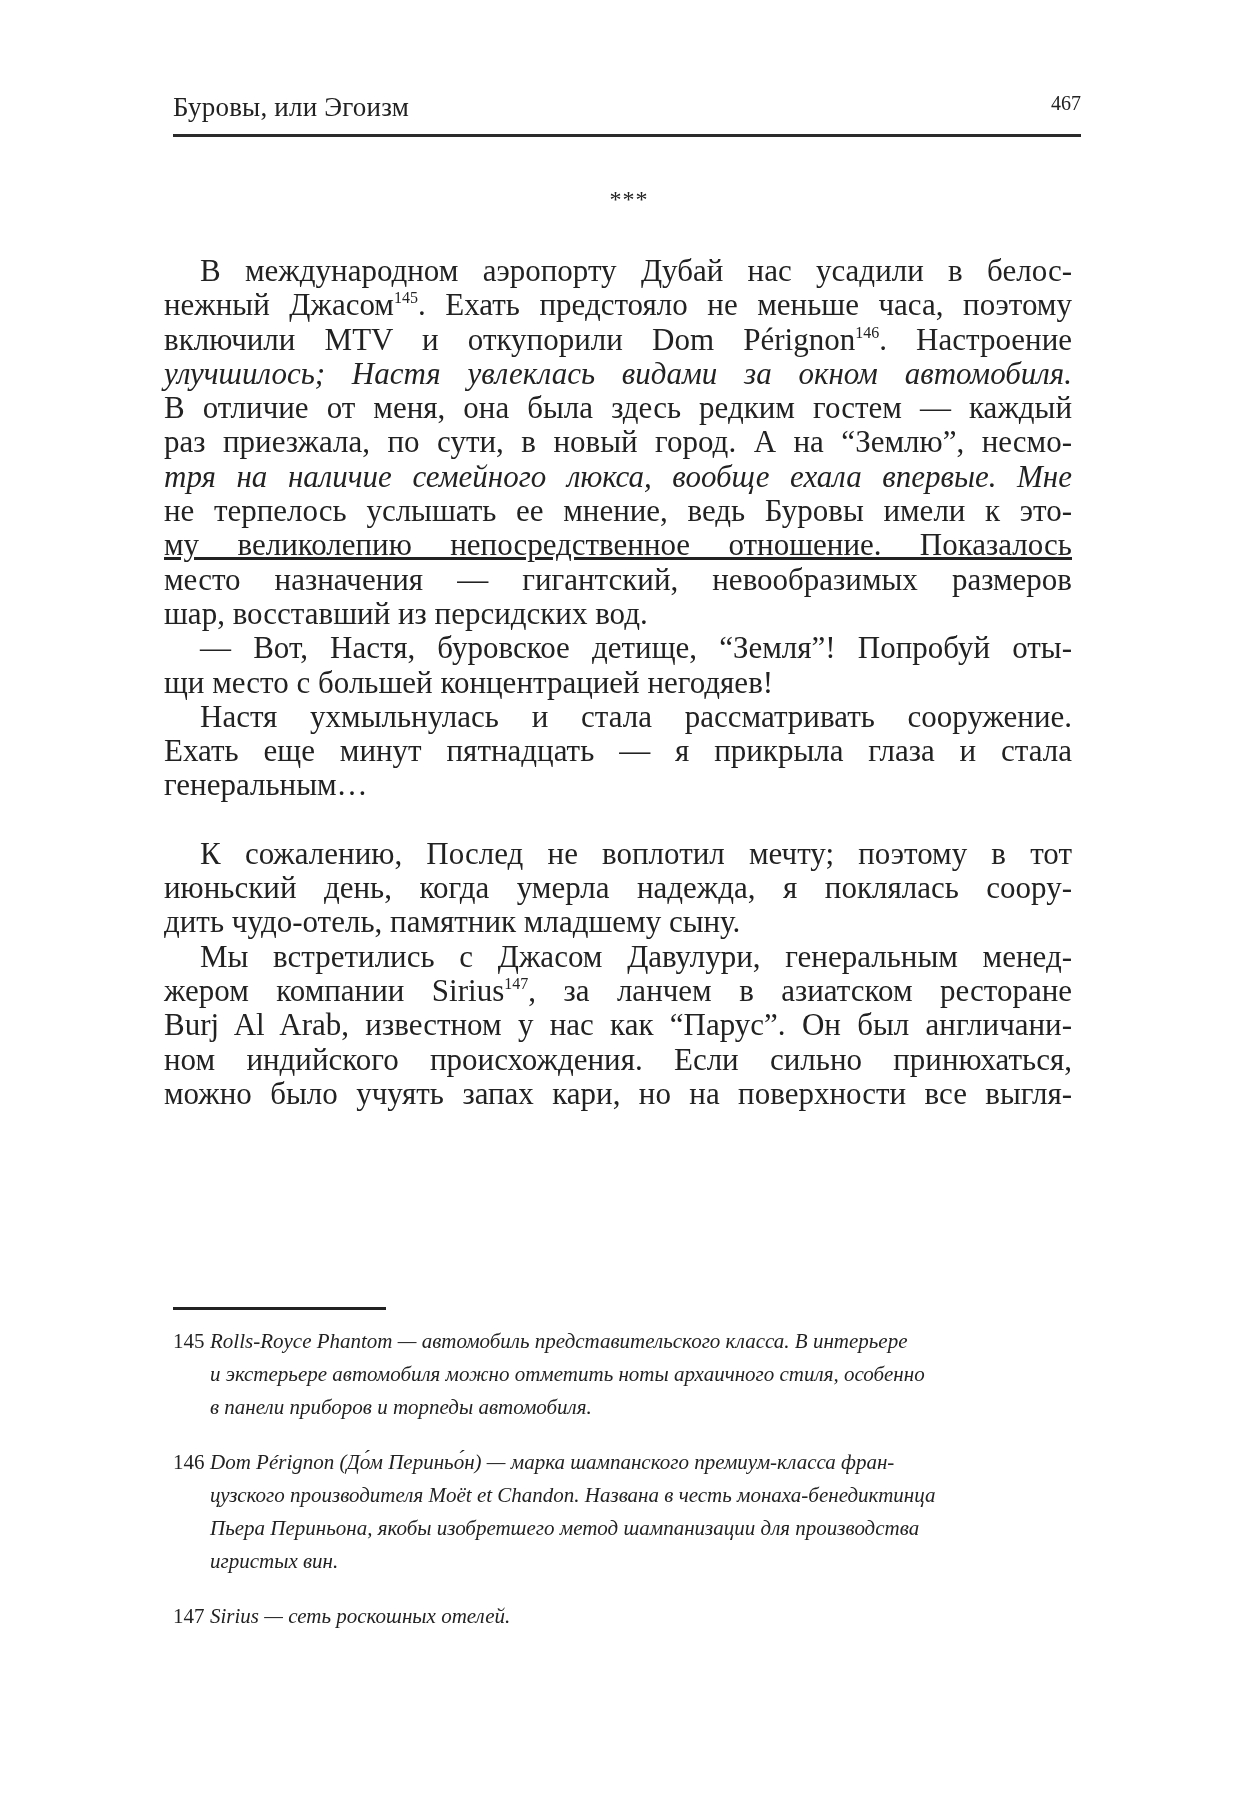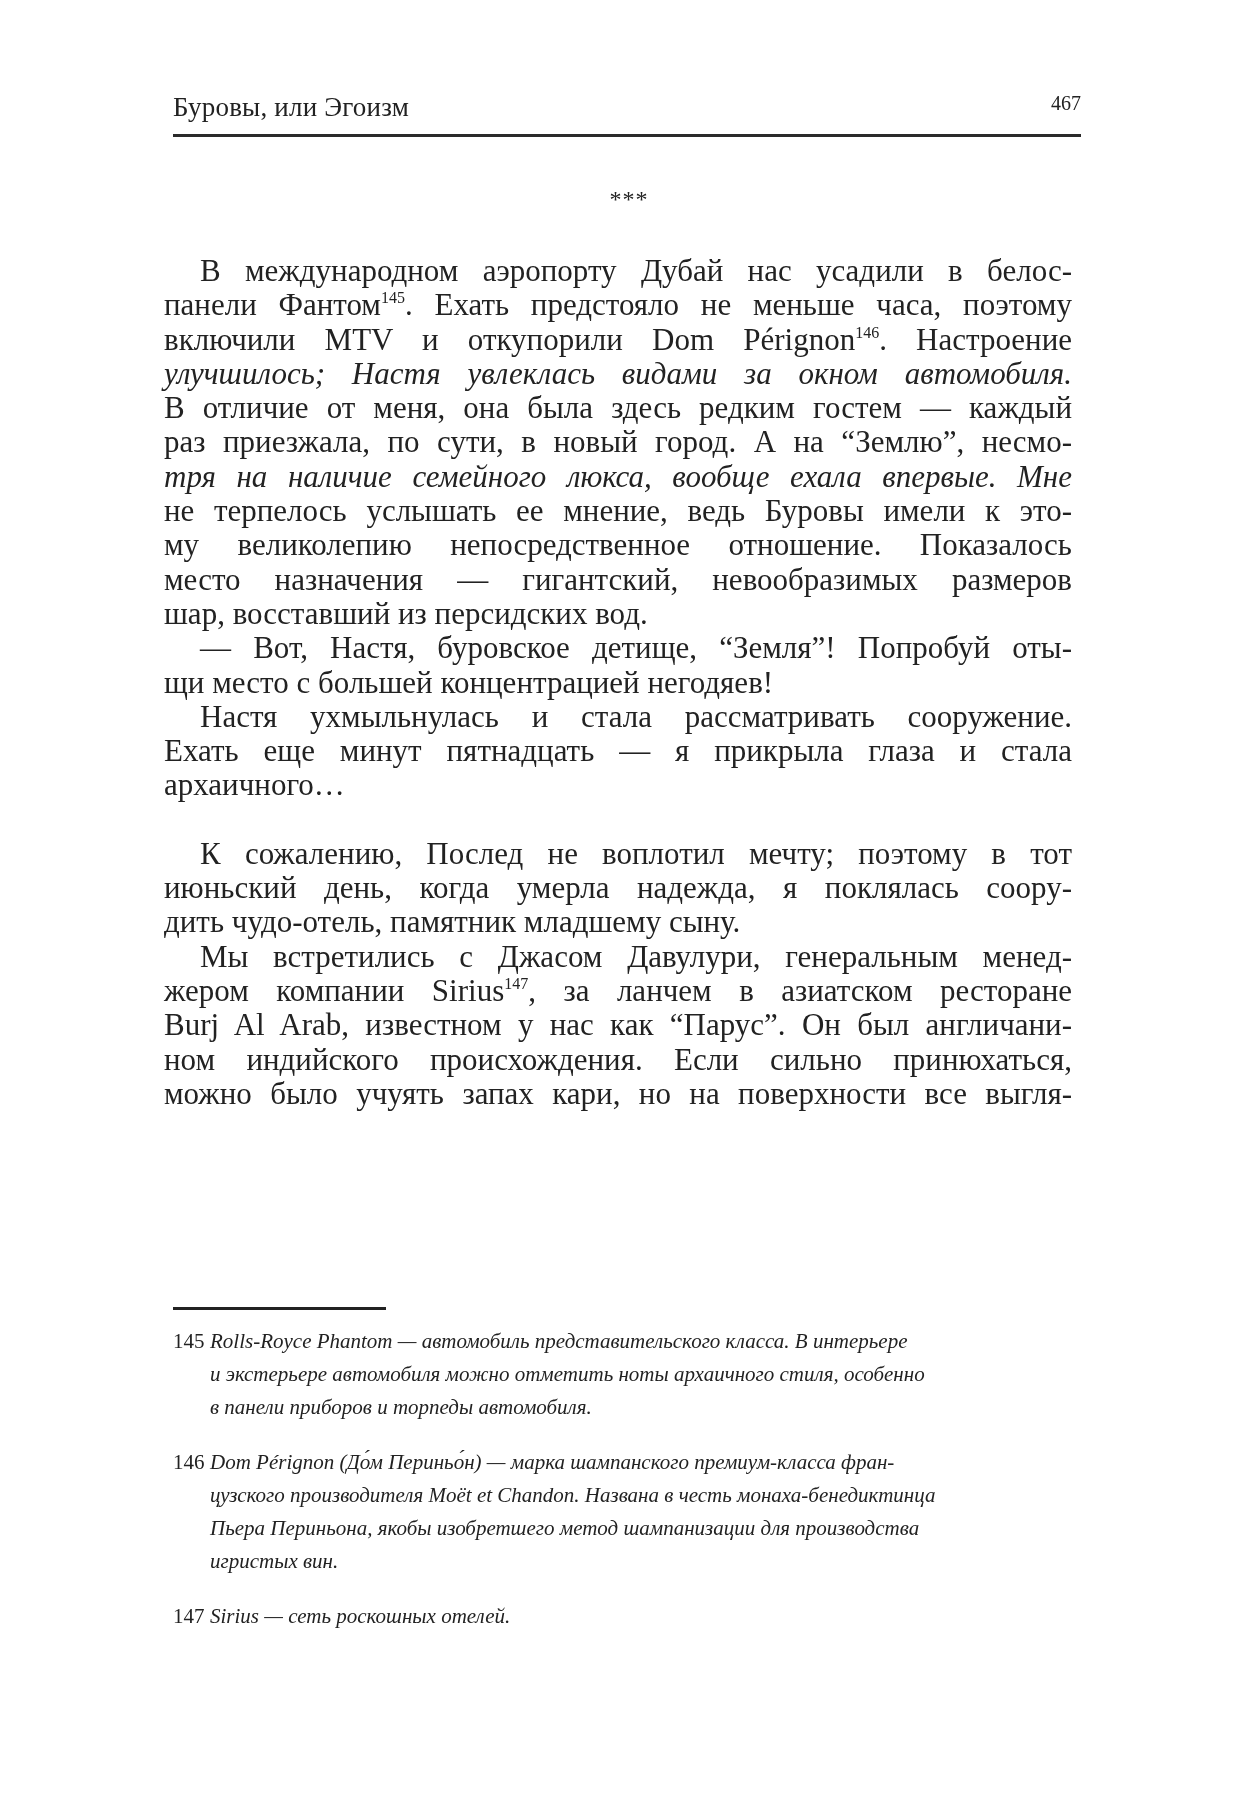--- a/index.html
+++ b/index.html
@@ -29,35 +29,35 @@
   <div class="header">
     <span class="header-title">Буровы, или Эгоизм</span>
     <span class="page-number">467</span>
   </div>
   <div class="header-rule"></div>
 
   <div class="separator">***</div>
 
   <div class="body-text" id="body-text">
       <div class="line indent" style="white-space: nowrap;"><span>В международном аэропорту Дубай нас усадили в белос-</span></div>
-      <div class="line" style="white-space: nowrap; letter-spacing: -0.000269397px;"><span>панели Фантом</span><sup>145</sup><span>. Ехать предстояло не меньше часа, поэтому</span></div>
+      <div class="line" style="white-space: nowrap; letter-spacing: -0.000269397px;"><span>нежный Джасом</span><sup>145</sup><span>. Ехать предстояло не меньше часа, поэтому</span></div>
       <div class="line" style="white-space: nowrap; word-spacing: 0.00260417px;"><span>включили MTV и откупорили Dom Pérignon</span><sup>146</sup><span>. Настроение</span></div>
       <div class="line" style="white-space: nowrap; font-style: italic;"><span>улучшилось; Настя увлеклась видами за окном автомобиля.</span></div>
       <div class="line" style="white-space: nowrap;"><span>В отличие от меня, она была здесь редким гостем — каждый</span></div>
       <div class="line" style="white-space: nowrap;"><span>раз приезжала, по сути, в новый город. А на “Землю”, несмо-</span></div>
       <div class="line" style="white-space: nowrap; font-style: italic;"><span>тря на наличие семейного люкса, вообще ехала впервые. Мне</span></div>
       <div class="line" style="white-space: nowrap;"><span>не терпелось услышать ее мнение, ведь Буровы имели к это-</span></div>
-      <div class="line" style="white-space: nowrap;"><span>му великолепию непосредственное отношение. Показалось</span></div>
+      <div class="line" style="white-space: nowrap; text-decoration: underline;"><span>му великолепию непосредственное отношение. Показалось</span></div>
       <div class="line" style="white-space: nowrap;"><span>место назначения — гигантский, невообразимых размеров</span></div>
       <div class="line last"><span>шар, восставший из персидских вод.</span></div>
       <div class="line indent" style="white-space: nowrap;"><span>— Вот, Настя, буровское детище, “Земля”! Попробуй оты-</span></div>
       <div class="line last"><span>щи место с большей концентрацией негодяев!</span></div>
       <div class="line indent" style="white-space: nowrap;"><span>Настя ухмыльнулась и стала рассматривать сооружение.</span></div>
       <div class="line" style="white-space: nowrap;"><span>Ехать еще минут пятнадцать — я прикрыла глаза и стала</span></div>
-      <div class="line last"><span>архаичного…</span></div>
+      <div class="line last"><span>генеральным…</span></div>
       <div class="gap"></div>
       <div class="line indent" style="white-space: nowrap;"><span>К сожалению, Послед не воплотил мечту; поэтому в тот</span></div>
       <div class="line" style="white-space: nowrap;"><span>июньский день, когда умерла надежда, я поклялась соору-</span></div>
       <div class="line last"><span>дить чудо-отель, памятник младшему сыну.</span></div>
       <div class="line indent" style="white-space: nowrap;"><span>Мы встретились с Джасом Давулури, генеральным менед-</span></div>
       <div class="line" style="white-space: nowrap;"><span>жером компании Sirius</span><sup>147</sup><span>, за ланчем в азиатском ресторане</span></div>
       <div class="line" style="white-space: nowrap;"><span>Burj Al Arab, известном у нас как “Парус”. Он был англичани-</span></div>
       <div class="line" style="white-space: nowrap;"><span>ном индийского происхождения. Если сильно принюхаться,</span></div>
       <div class="line" style="white-space: nowrap;"><span>можно было учуять запах кари, но на поверхности все выгля-</span></div>
     </div>

